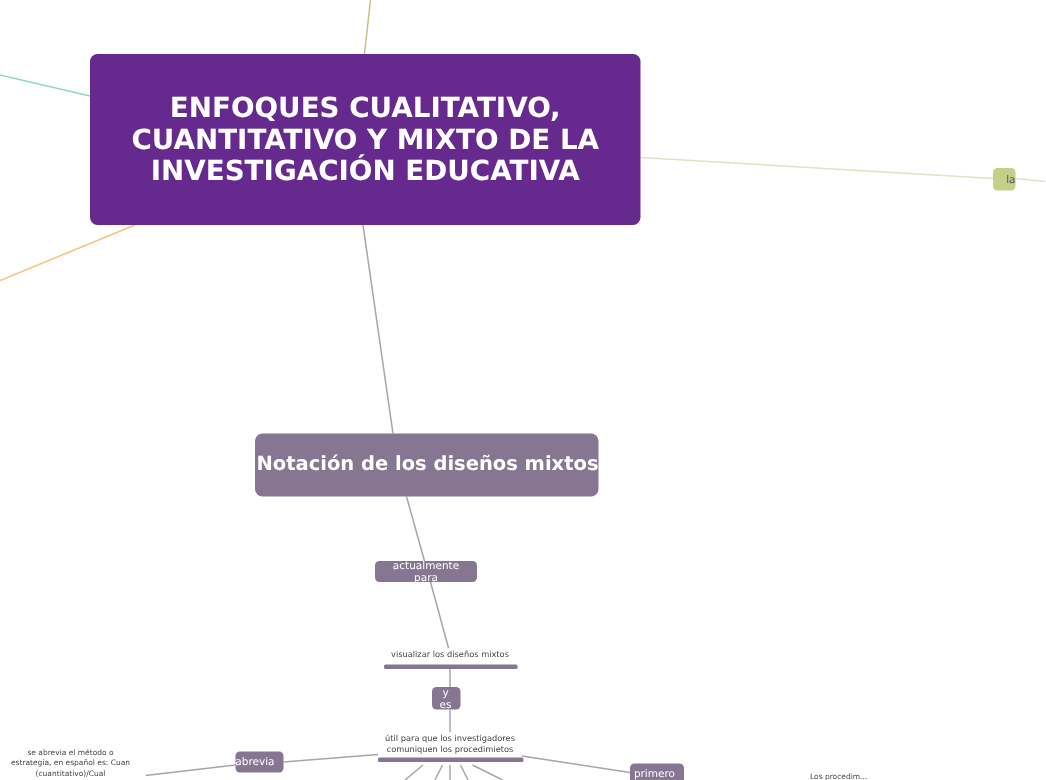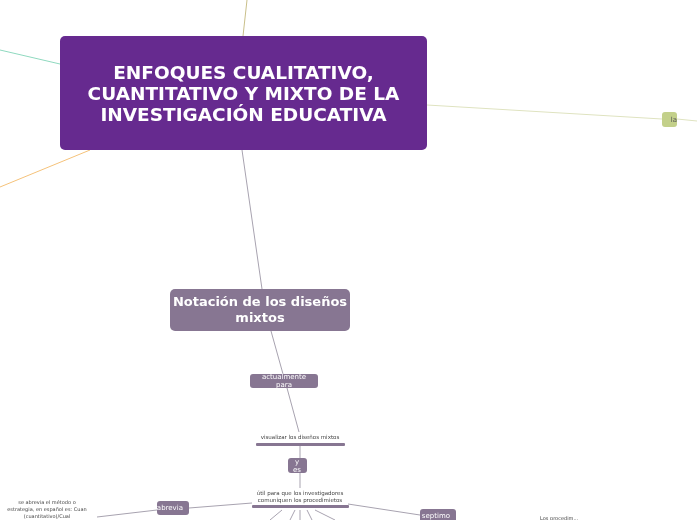--- a/index.html
+++ b/index.html
@@ -9,21 +9,21 @@
     font-family: "DejaVu Sans", sans-serif;
   }
   svg.lines { position: absolute; left: 0; top: 0; width: 697px; height: 520px; }
   .node { position: absolute; box-sizing: border-box; display: flex; align-items: center; justify-content: flex-end; text-align: center; }
   .root {
     left: 60px; top: 36px; width: 367px; height: 114px;
     background: #662a8f; border-radius: 5px; color: #fff;
     font-weight: bold; font-size: 18.5px; line-height: 21px; padding: 4px 14px;
   }
   .main {
-    left: 170px; top: 289px; width: 180px; height: 42px;
+    left: 170px; top: 289px; width: 229px; height: 42px;
     background: #877692; border-radius: 5px; color: #fff;
     font-weight: bold; font-size: 13px; line-height: 16px;
   }
   .small {
     background: #877692; border-radius: 3px; color: #fff;
     font-size: 7px; padding: 0 6px;
   }
   .label-la {
     background: #c3d08a; border-radius: 3px; color: #555;
     font-size: 7px; left: 662px; top: 112px; width: 15px; height: 15px;
@@ -90,18 +90,18 @@
 
 <div class="node small" style="left:157px;top:501px;width:32px;height:14px;">
   <span>abrevia</span>
 </div>
 
 <div class="plain" style="left:5px;top:499px;width:84px;">
   <span>se abrevia el método o estrategia, en español es: Cuan (cuantitativo)/Cual</span>
 </div>
 
 <div class="node small" style="left:420px;top:509px;width:36px;height:14px;">
-  <span>septimo</span>
+  <span>primero</span>
 </div>
 
 <div class="plain" style="left:540px;top:515px;width:60px;text-align:left;">
   <span>Los procedim...</span>
 </div>
 
 </body></html>

